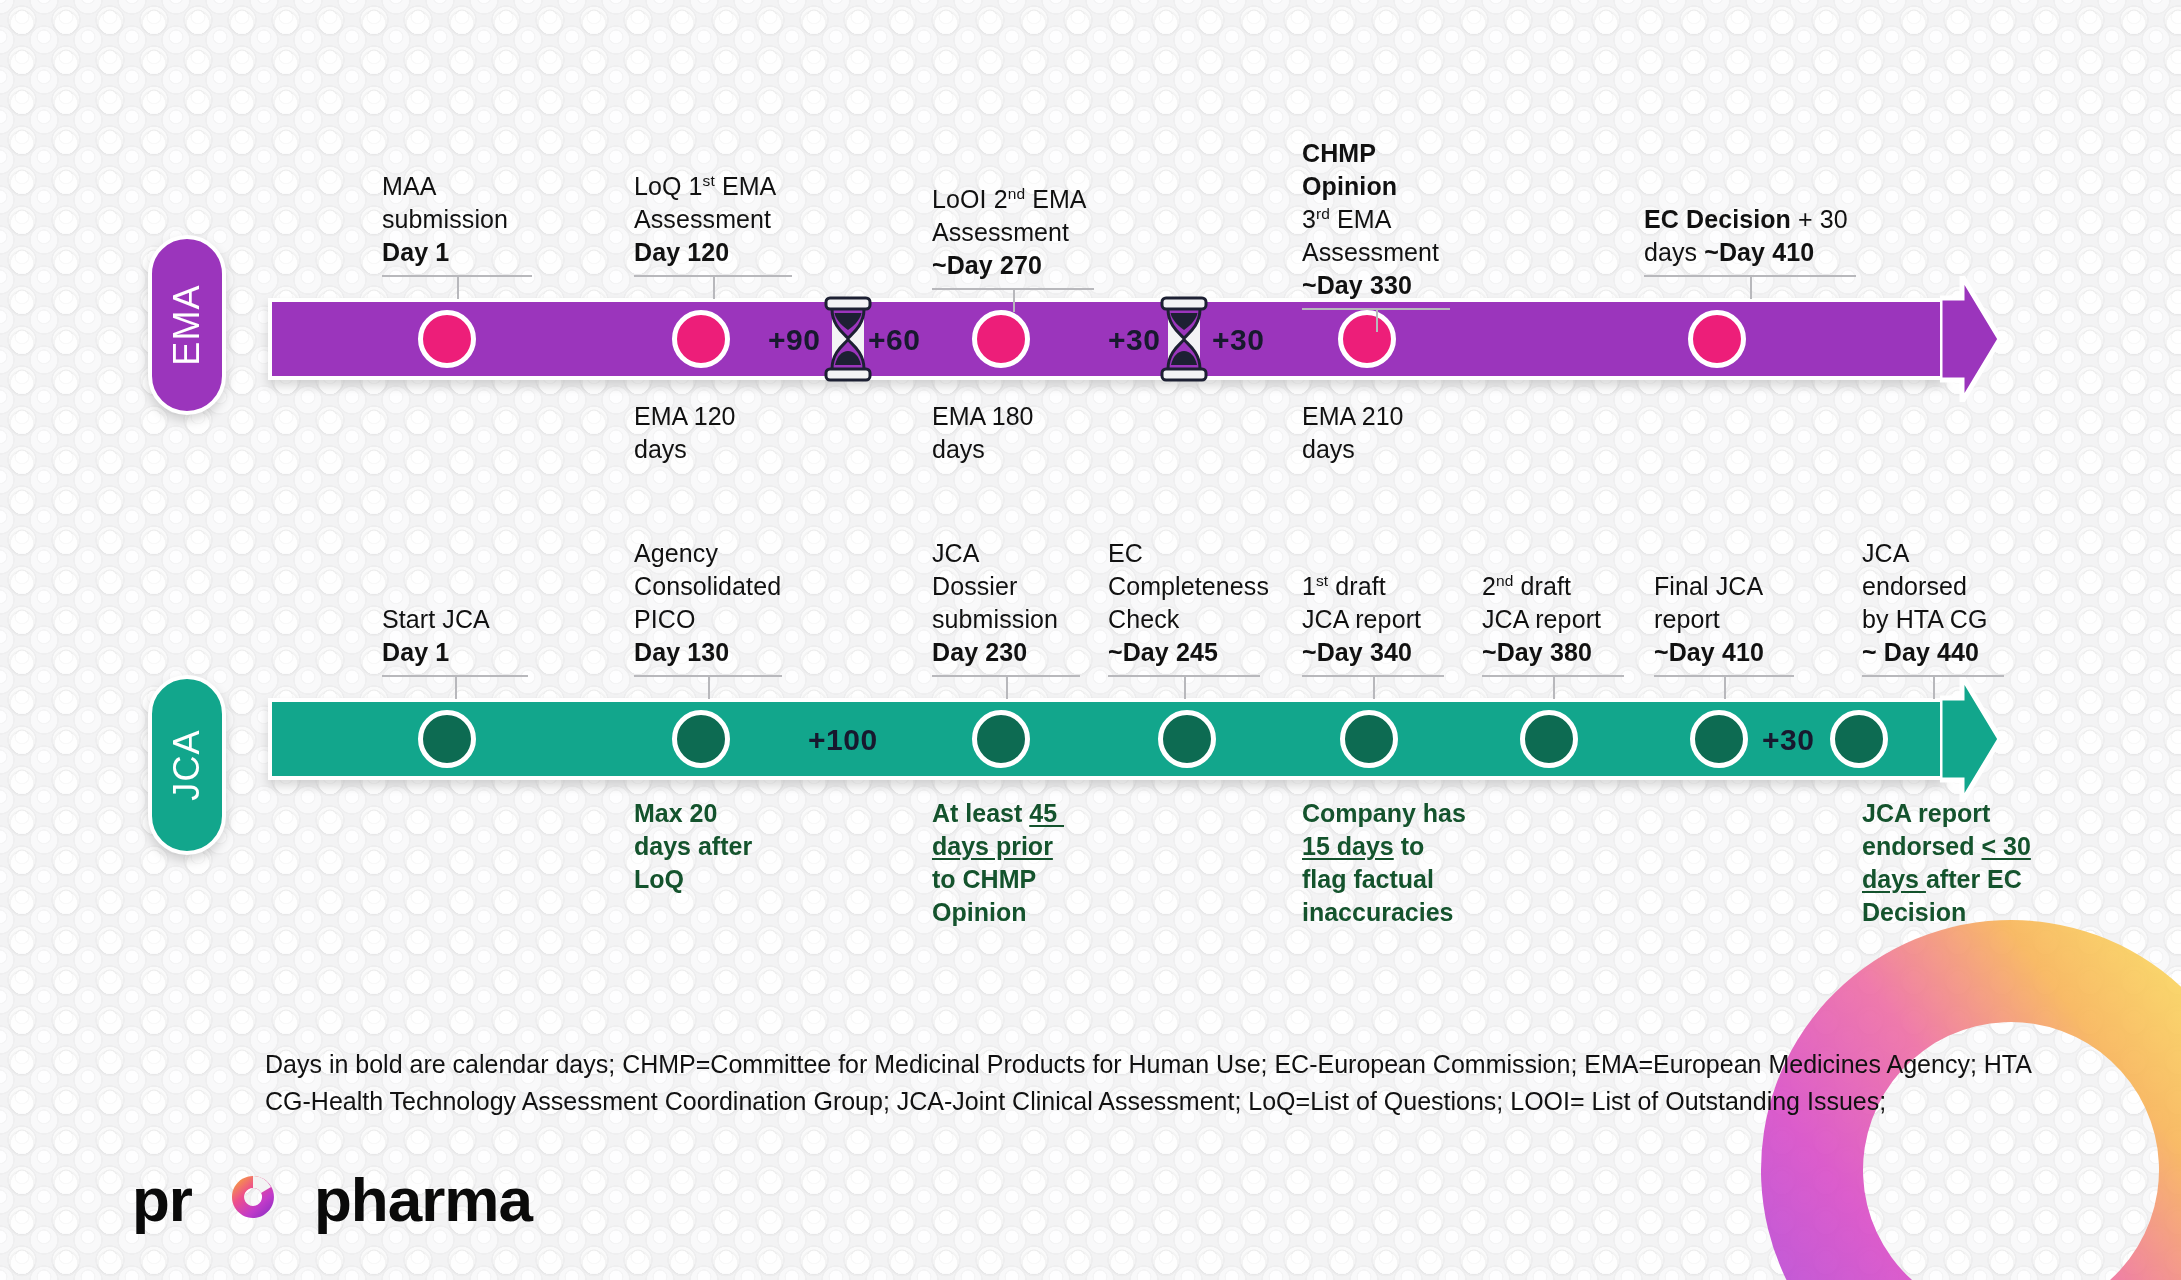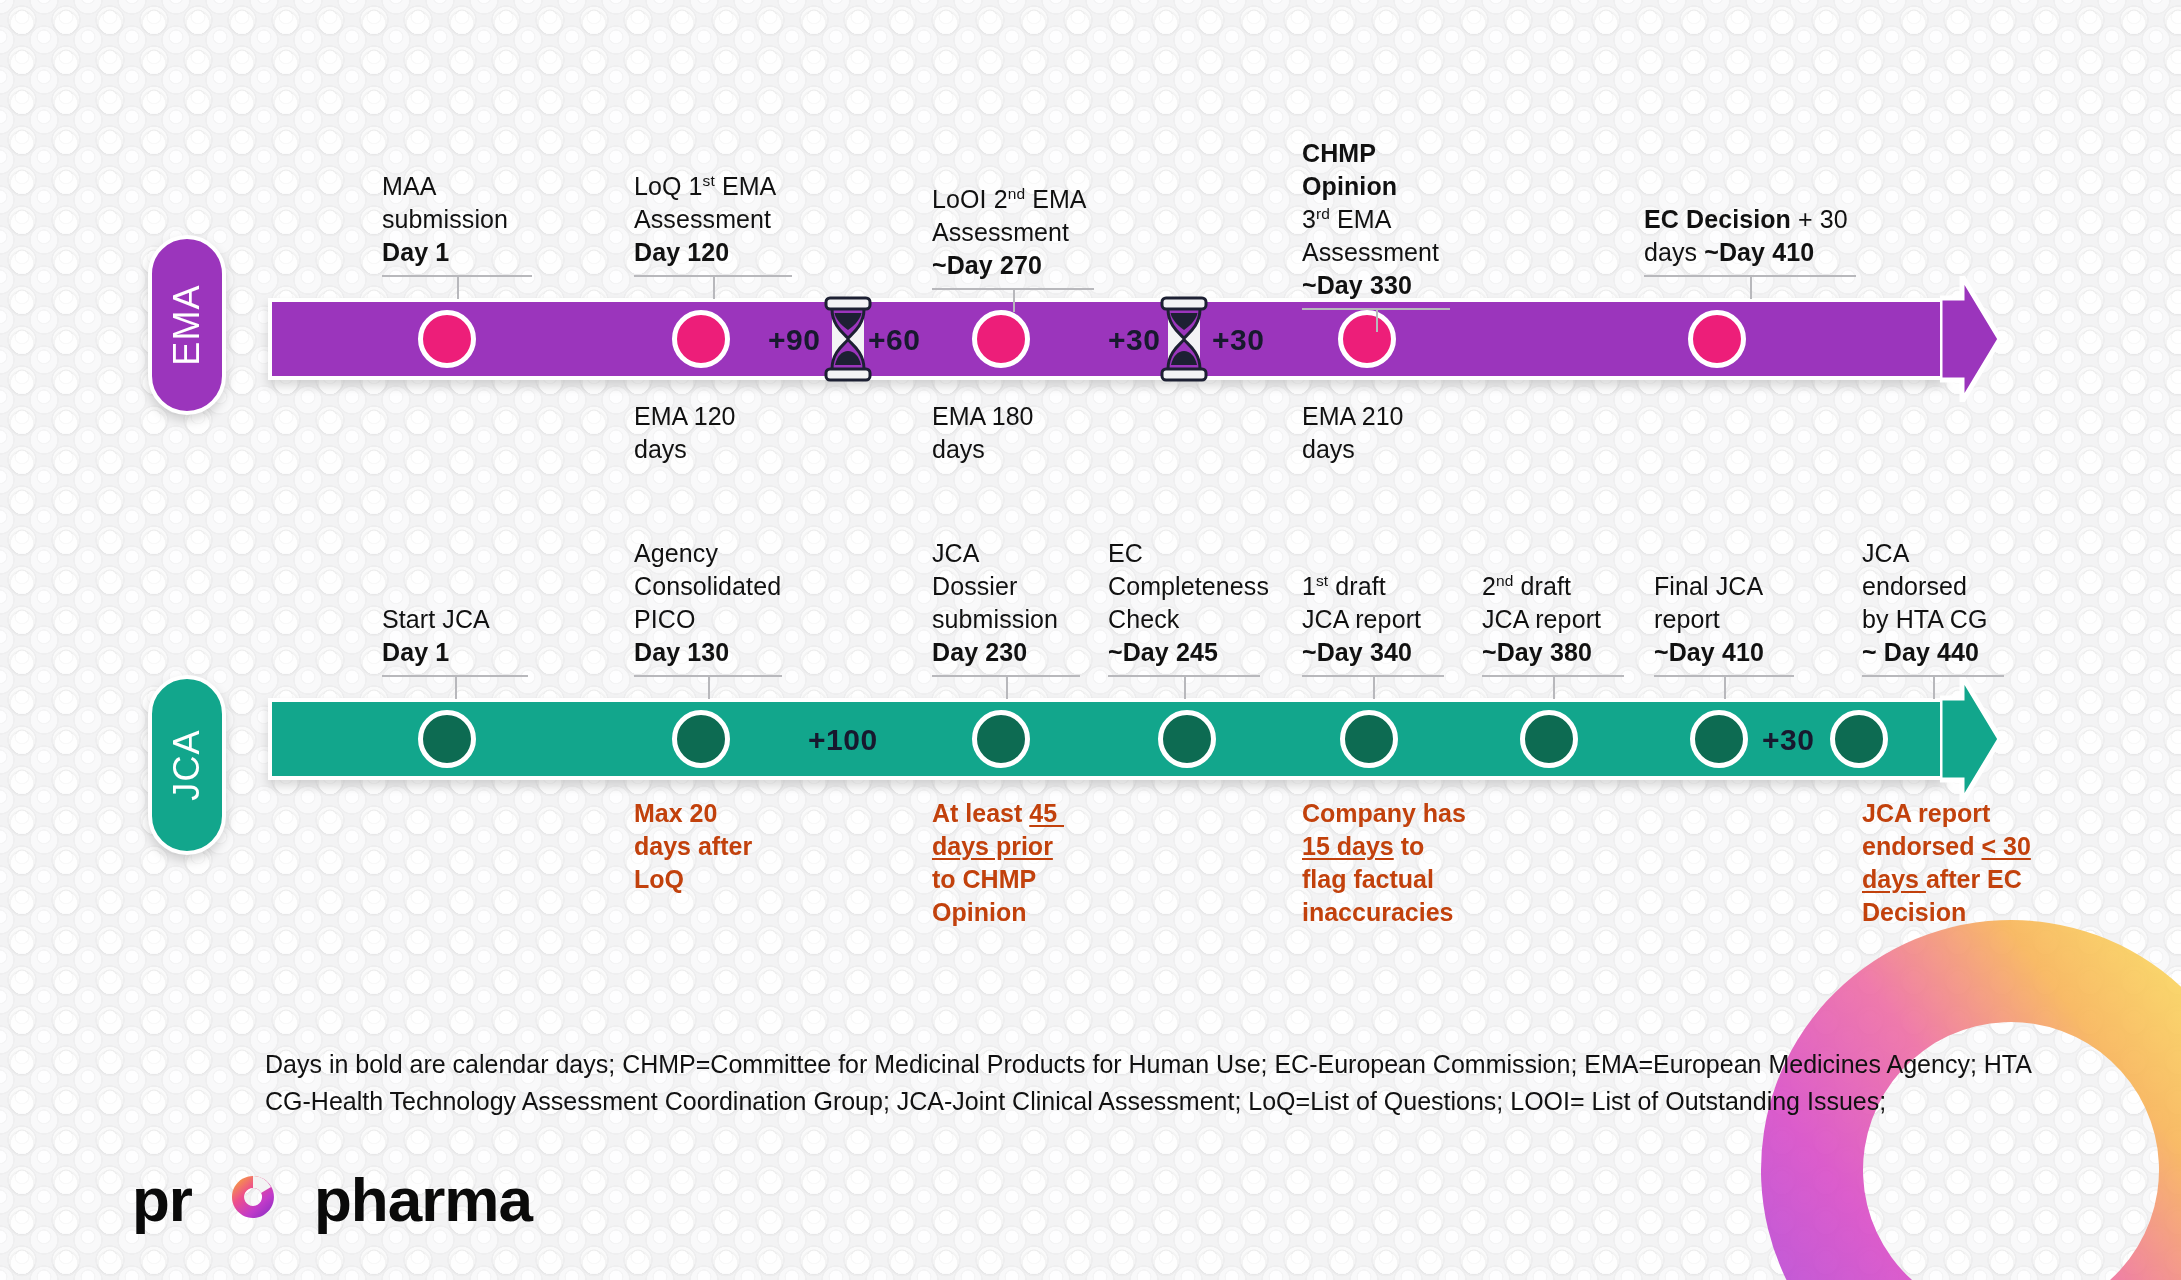--- a/index.html
+++ b/index.html
@@ -92,21 +92,21 @@
     background:#b8b8bc;
   }
   .callout sup{ font-size:0.62em; vertical-align:super; line-height:0; }
   .u{ text-decoration:underline; text-underline-offset:3px; }
 
   .sub-label{
     position:absolute; z-index:5; font-size:25px; line-height:33px; color:#111;
   }
   .note-label{
     position:absolute; z-index:5; font-size:25px; line-height:33px;
-    color:#c2410c; font-weight:700;
+    color:#14532d; font-weight:700;
   }
 
   
   #footnote{
     position:absolute; left:265px; top:1046px; width:1800px; z-index:5;
     font-size:25px; line-height:37px; color:#111;
   }
   #logo{ position:absolute; left:132px; top:1168px; z-index:5; height:64px; }
   #logo-text{
     font-size:62px; font-weight:700; color:#0a0a0a; letter-spacing:-1px;

